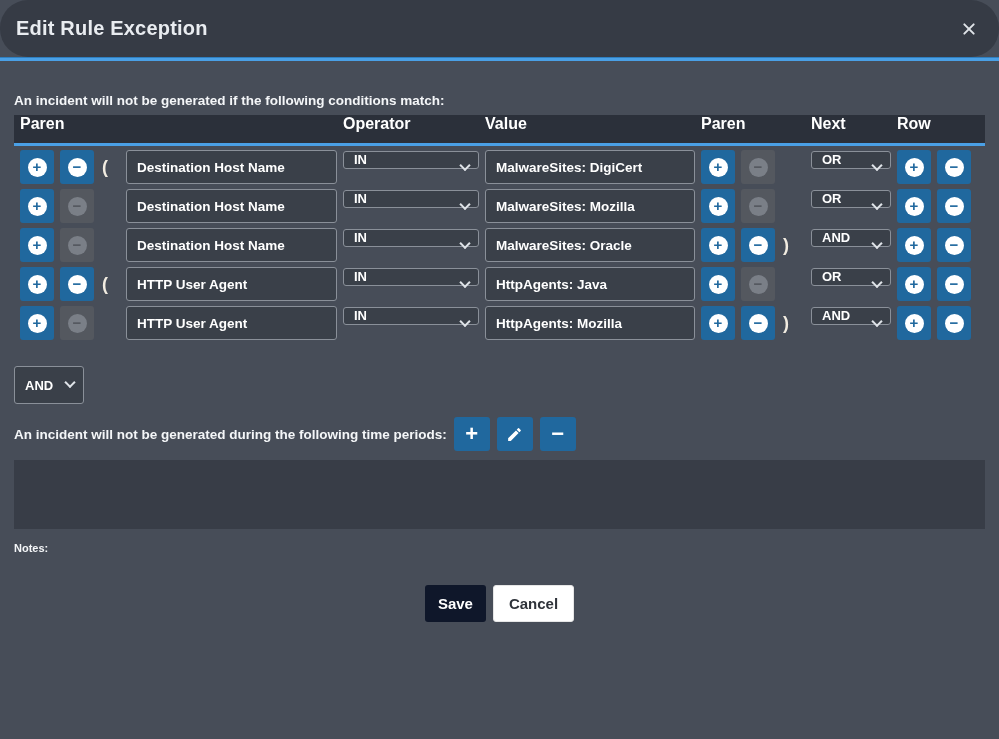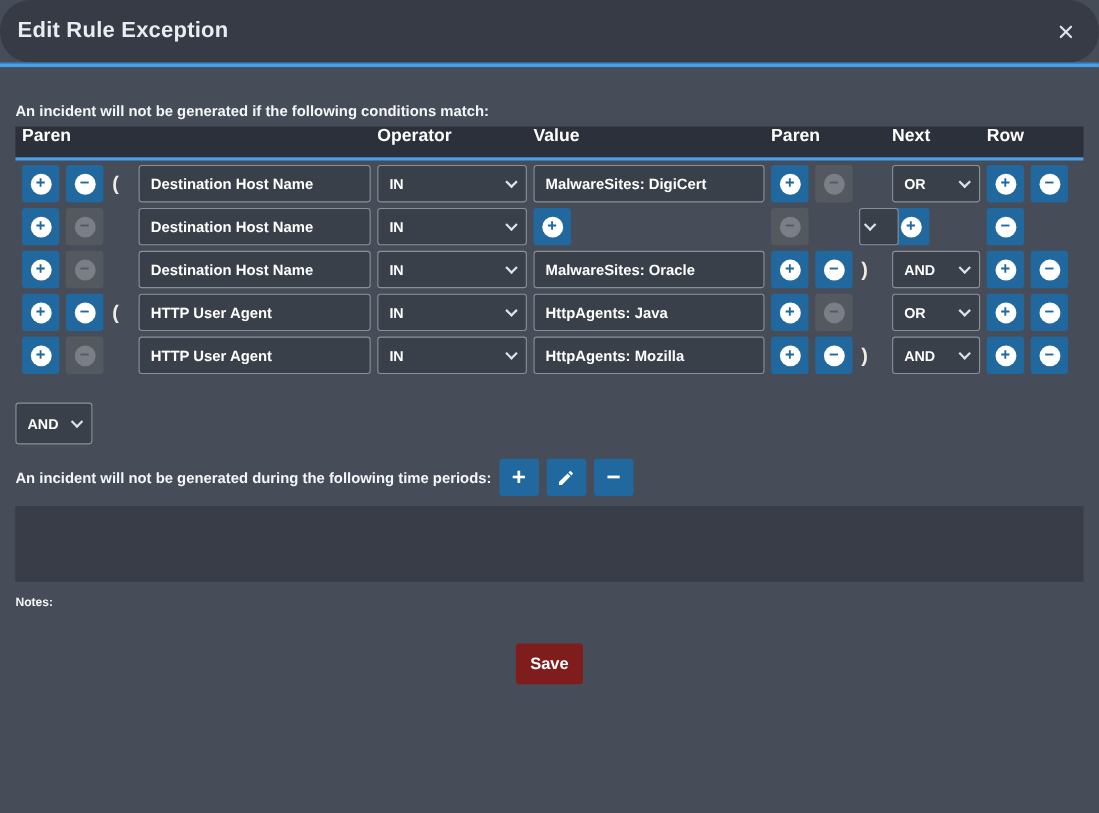--- a/index.html
+++ b/index.html
@@ -67,21 +67,21 @@
   
   .field {
     width:100%; height:34px; background:#3a4049; border:1px solid #8a9099;
     border-radius:3px; color:#ffffff; font-size:13.5px; font-weight:600;
     padding:0 10px; font-family:inherit; outline:none;
   }
 
   
   .sel-wrap { position:relative; width:100%; height:34px; }
   .sel-wrap select {
-    width:100%; height:34px; background:#3a4049; border:1px solid #8a9099;
+    width:100%; height:18px; background:#3a4049; border:1px solid #8a9099;
     border-radius:3px; color:#ffffff; font-size:13px; font-weight:700;
     padding:0 24px 0 10px; font-family:inherit; appearance:none; -webkit-appearance:none;
     outline:none; cursor:pointer;
   }
   .chev {
     position:absolute; right:10px; top:50%; width:8px; height:8px; pointer-events:none;
     border-right:2px solid #dfe3e8; border-bottom:2px solid #dfe3e8;
     transform:translateY(-70%) rotate(45deg);
   }
 
@@ -106,21 +106,21 @@
   .notes-area {
     margin-top:4px; width:100%; height:89px; background:#464c57;
     border:1px solid #9aa0a8; border-radius:3px; resize:none; outline:none;
     color:#ffffff; font-size:13.5px; font-weight:600; line-height:21px;
     padding:6px 11px; font-family:inherit;
   }
 
   
   .footer { margin-top:31px; display:flex; justify-content:center; gap:7px; }
   .btn { height:37px; border-radius:3px; font-size:15px; font-weight:700; font-family:inherit; cursor:pointer; }
-  .btn-save { background:#7f1d1d; color:#ffffff; border:none; padding:0 13px; }
+  .btn-save { background:#0f172a; color:#ffffff; border:none; padding:0 13px; }
   .btn-cancel { background:#ffffff; color:#2f333a; border:1px solid #e6e6e6; padding:0 15px; font-weight:600; }
 </style>
 </head>
 <body>
 
 <div class="modal">
 
   <div class="modal-header">
     <div class="modal-title">Edit Rule Exception</div>
     <button class="close-btn">
@@ -178,20 +178,21 @@
       <div class="cond-row cond-grid">
         <button class="icon-btn">
             <span class="circ">+</span>
           </button>
         <button class="icon-btn disabled">
             <span class="circ">−</span>
           </button>
         <span class="paren-char"></span>
         <input class="field" value="Destination Host Name" style="">
         <span class="sel-wrap"><select><option>IN</option></select><span class="chev"></span></span>
+        <input class="field" value="MalwareSites: Mozilla" style="">
         <button class="icon-btn">
             <span class="circ">+</span>
           </button>
         <button class="icon-btn disabled">
             <span class="circ">−</span>
           </button>
         <span class="paren-char"></span>
         <span class="sel-wrap"><select><option>OR</option></select><span class="chev"></span></span>
         <button class="icon-btn">
             <span class="circ">+</span>
@@ -302,16 +303,17 @@
           <span>−</span>
         </button>
     </div>
 
     <div class="tp-box"></div>
 
     <div class="notes-label">Notes:</div>
 
     <div class="footer">
       <button class="btn btn-save">Save</button>
+      <button class="btn btn-cancel">Cancel</button>
     </div>
 
   </div>
 </div>
 
 </body></html>

